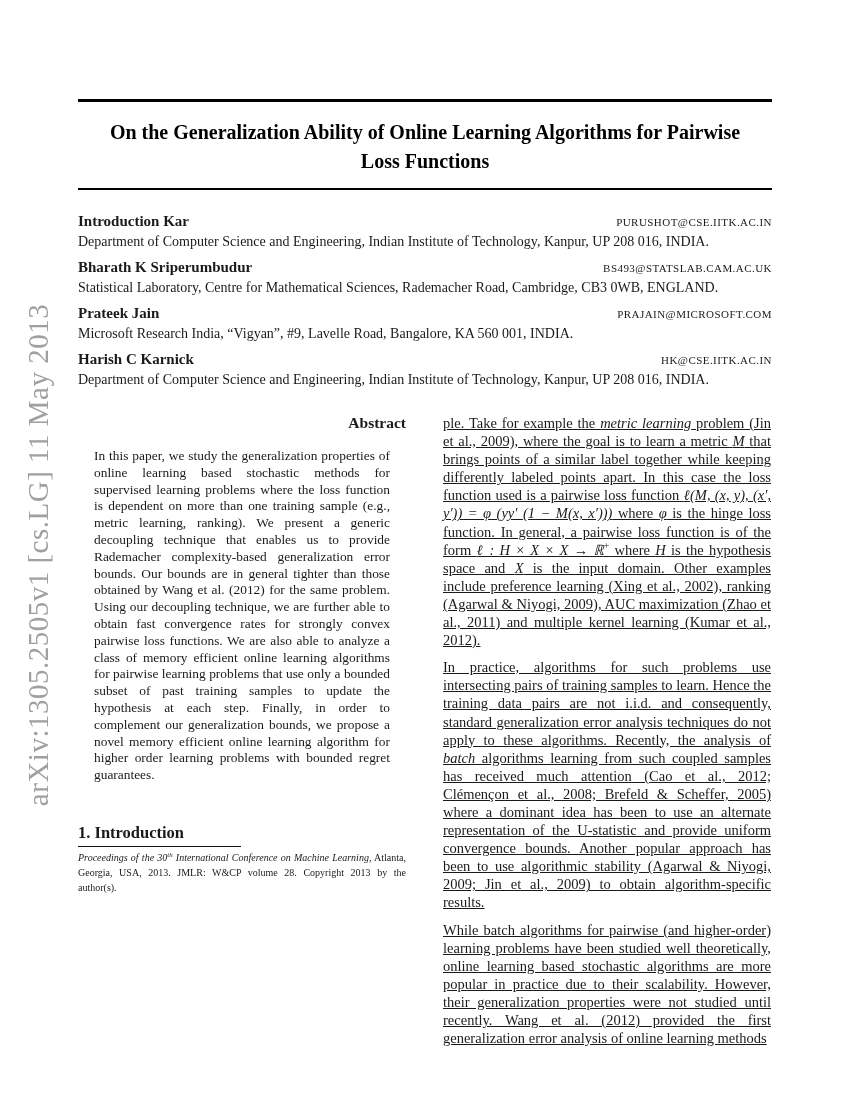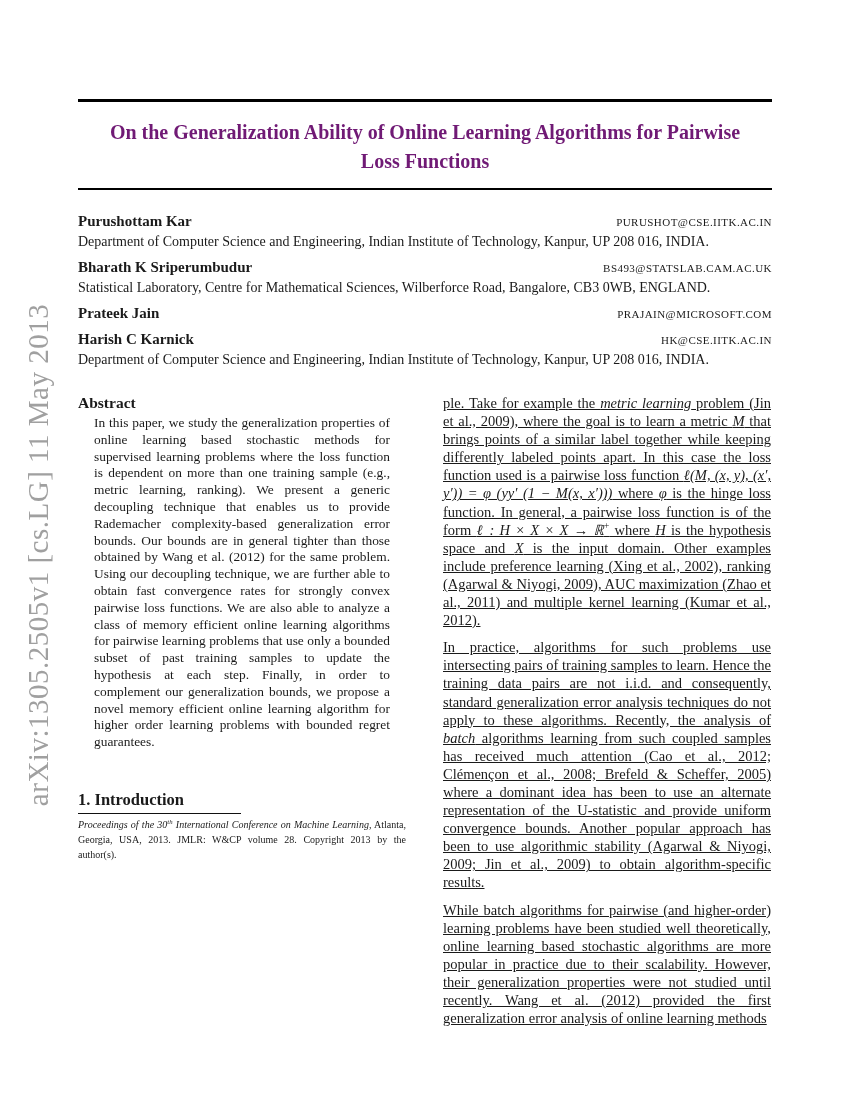--- a/index.html
+++ b/index.html
@@ -32,21 +32,21 @@
   .rule { width: 100%; height: 2.5px; background: #000; }
   .rule-top { margin-top: 99px; }
   .rule-mid { margin-top: 9px; }
   .title {
     margin: 16px auto 12px auto;
     max-width: 640px;
     text-align: center;
     font-size: 20px;
     line-height: 29px;
     font-weight: bold;
-    color: #701a75;
+    color: #000000;
   }
   .authors { margin-top: 23px; }
   .author { margin-bottom: 9px; }
   .author-row {
     display: flex;
     justify-content: space-between;
     align-items: baseline;
   }
   .author-name { font-weight: bold; font-size: 15px; }
   .author-email {
@@ -58,24 +58,24 @@
     font-size: 14px;
     line-height: 17px;
   }
   .columns {
     display: flex;
     gap: 37px;
     margin-top: 26px;
   }
   .col { width: 328px; }
   .abstract-heading {
-    text-align: left;
+    text-align: right;
     font-weight: bold;
     font-size: 15.5px;
-    margin-bottom: 3px;
+    margin-bottom: 16px;
   }
   .abstract-text {
     margin: 0;
     padding: 0 16px;
     font-size: 13.4px;
     line-height: 16.8px;
     text-align: justify;
   }
   .section-heading {
     margin-top: 39px;
@@ -118,39 +118,40 @@
     <div class="rule rule-top"></div>
 
     <h1 class="title">On the Generalization Ability of Online Learning Algorithms for Pairwise Loss Functions</h1>
 
     <div class="rule rule-mid"></div>
 
     <div class="authors">
 
         <div class="author">
           <div class="author-row">
-            <span class="author-name">Purushottam Kar</span>
+            <span class="author-name">Introduction Kar</span>
             <span class="author-email">PURUSHOT@CSE.IITK.AC.IN</span>
           </div>
           <div class="author-affil">Department of Computer Science and Engineering, Indian Institute of Technology, Kanpur, UP 208 016, INDIA.</div>
         </div>
 
         <div class="author">
           <div class="author-row">
             <span class="author-name">Bharath K Sriperumbudur</span>
             <span class="author-email">BS493@STATSLAB.CAM.AC.UK</span>
           </div>
-          <div class="author-affil">Statistical Laboratory, Centre for Mathematical Sciences, Wilberforce Road, Bangalore, CB3 0WB, ENGLAND.</div>
+          <div class="author-affil">Statistical Laboratory, Centre for Mathematical Sciences, Rademacher Road, Cambridge, CB3 0WB, ENGLAND.</div>
         </div>
 
         <div class="author">
           <div class="author-row">
             <span class="author-name">Prateek Jain</span>
             <span class="author-email">PRAJAIN@MICROSOFT.COM</span>
           </div>
+          <div class="author-affil">Microsoft Research India, “Vigyan”, #9, Lavelle Road, Bangalore, KA 560 001, INDIA.</div>
         </div>
 
         <div class="author">
           <div class="author-row">
             <span class="author-name">Harish C Karnick</span>
             <span class="author-email">HK@CSE.IITK.AC.IN</span>
           </div>
           <div class="author-affil">Department of Computer Science and Engineering, Indian Institute of Technology, Kanpur, UP 208 016, INDIA.</div>
         </div>
       </div>

